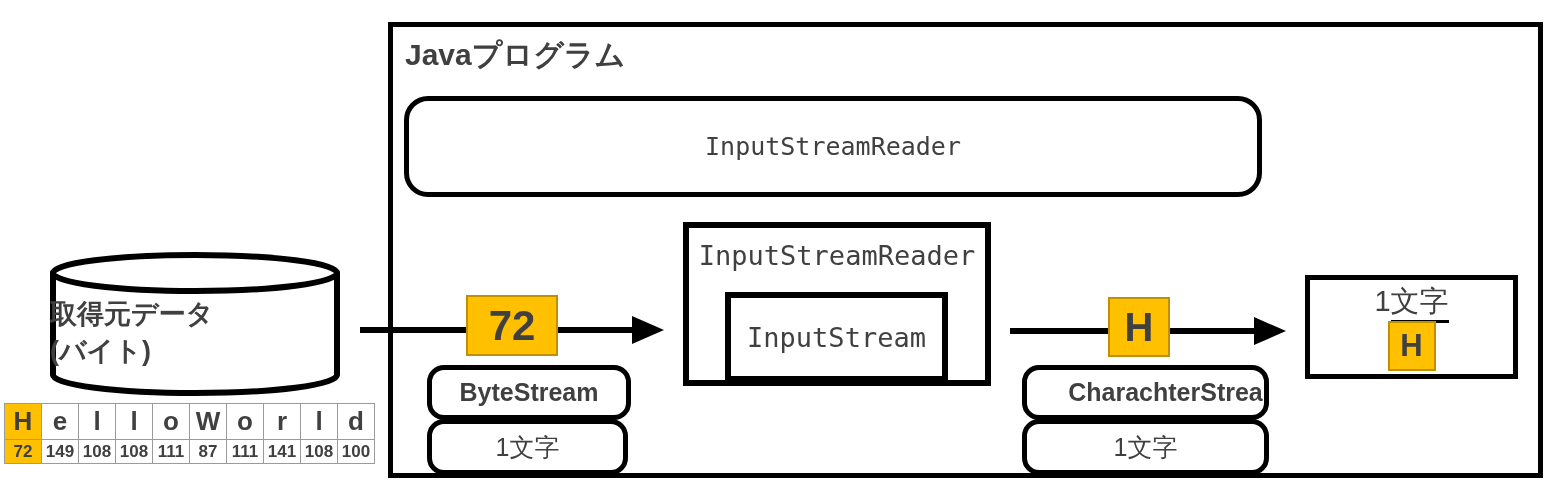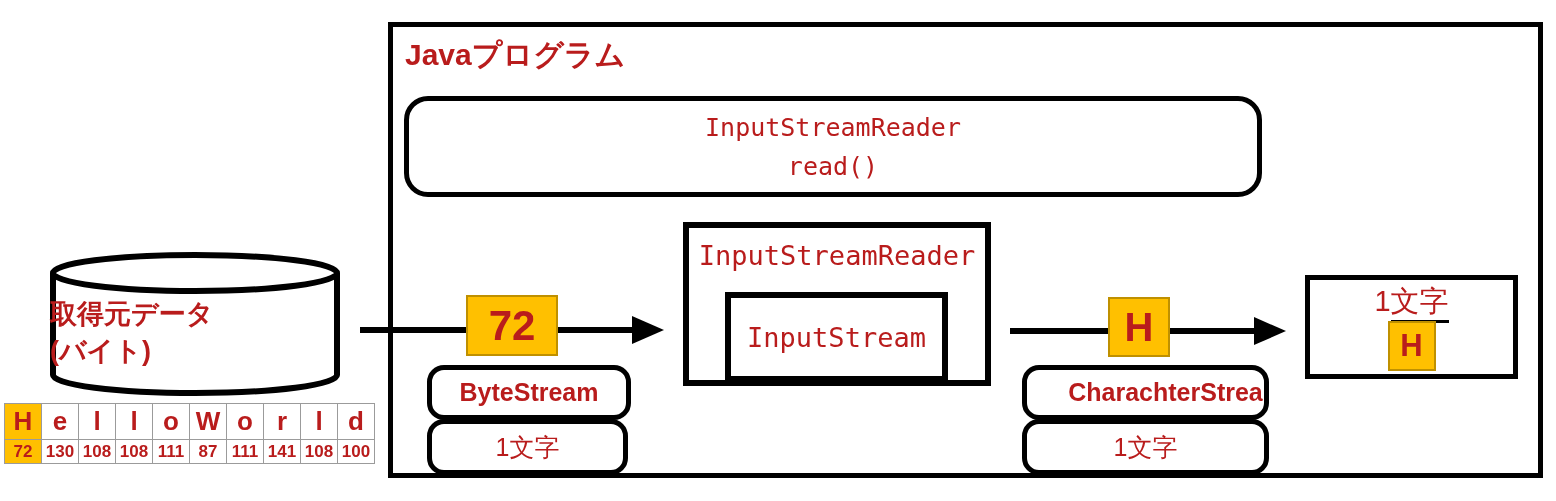--- a/index.html
+++ b/index.html
@@ -5,21 +5,21 @@
   html, body {
     margin: 0;
     padding: 0;
     background: #ffffff;
   }
   .stage {
     position: relative;
     width: 1556px;
     height: 501px;
     background: #ffffff;
-    color: #b91c1c;
+    color: #404040;
     font-family: "Liberation Sans", sans-serif;
     overflow: hidden;
   }
   .abs {
     position: absolute;
     box-sizing: border-box;
   }
   .layer {
     position: absolute;
     left: 0;
@@ -200,21 +200,20 @@
       <polygon points="1254,317 1286,331 1254,345" fill="#000"></polygon>
     </g>
   </svg>
 
   <div class="abs java-box">
     <div class="java-title">Javaプログラム</div>
   </div>
 
   <div class="abs box rounded center top-reader-box mono">
     <span>InputStreamReader</span>
-    <span>read()</span>
   </div>
 
   <div class="abs source-label">
     <div>取得元データ</div>
     <div>(バイト)</div>
   </div>
 
   <table class="bytes-table">
     <tbody>
         <tr class="letters-row">
@@ -224,21 +223,21 @@
       <td>l</td>
       <td>o</td>
       <td>W</td>
       <td>o</td>
       <td>r</td>
       <td>l</td>
       <td>d</td>
     </tr>
     <tr class="codes-row">
       <td class="first-col">72</td>
-      <td>130</td>
+      <td>149</td>
       <td>108</td>
       <td>108</td>
       <td>111</td>
       <td>87</td>
       <td>111</td>
       <td>141</td>
       <td>108</td>
       <td>100</td>
     </tr>
   </tbody>

